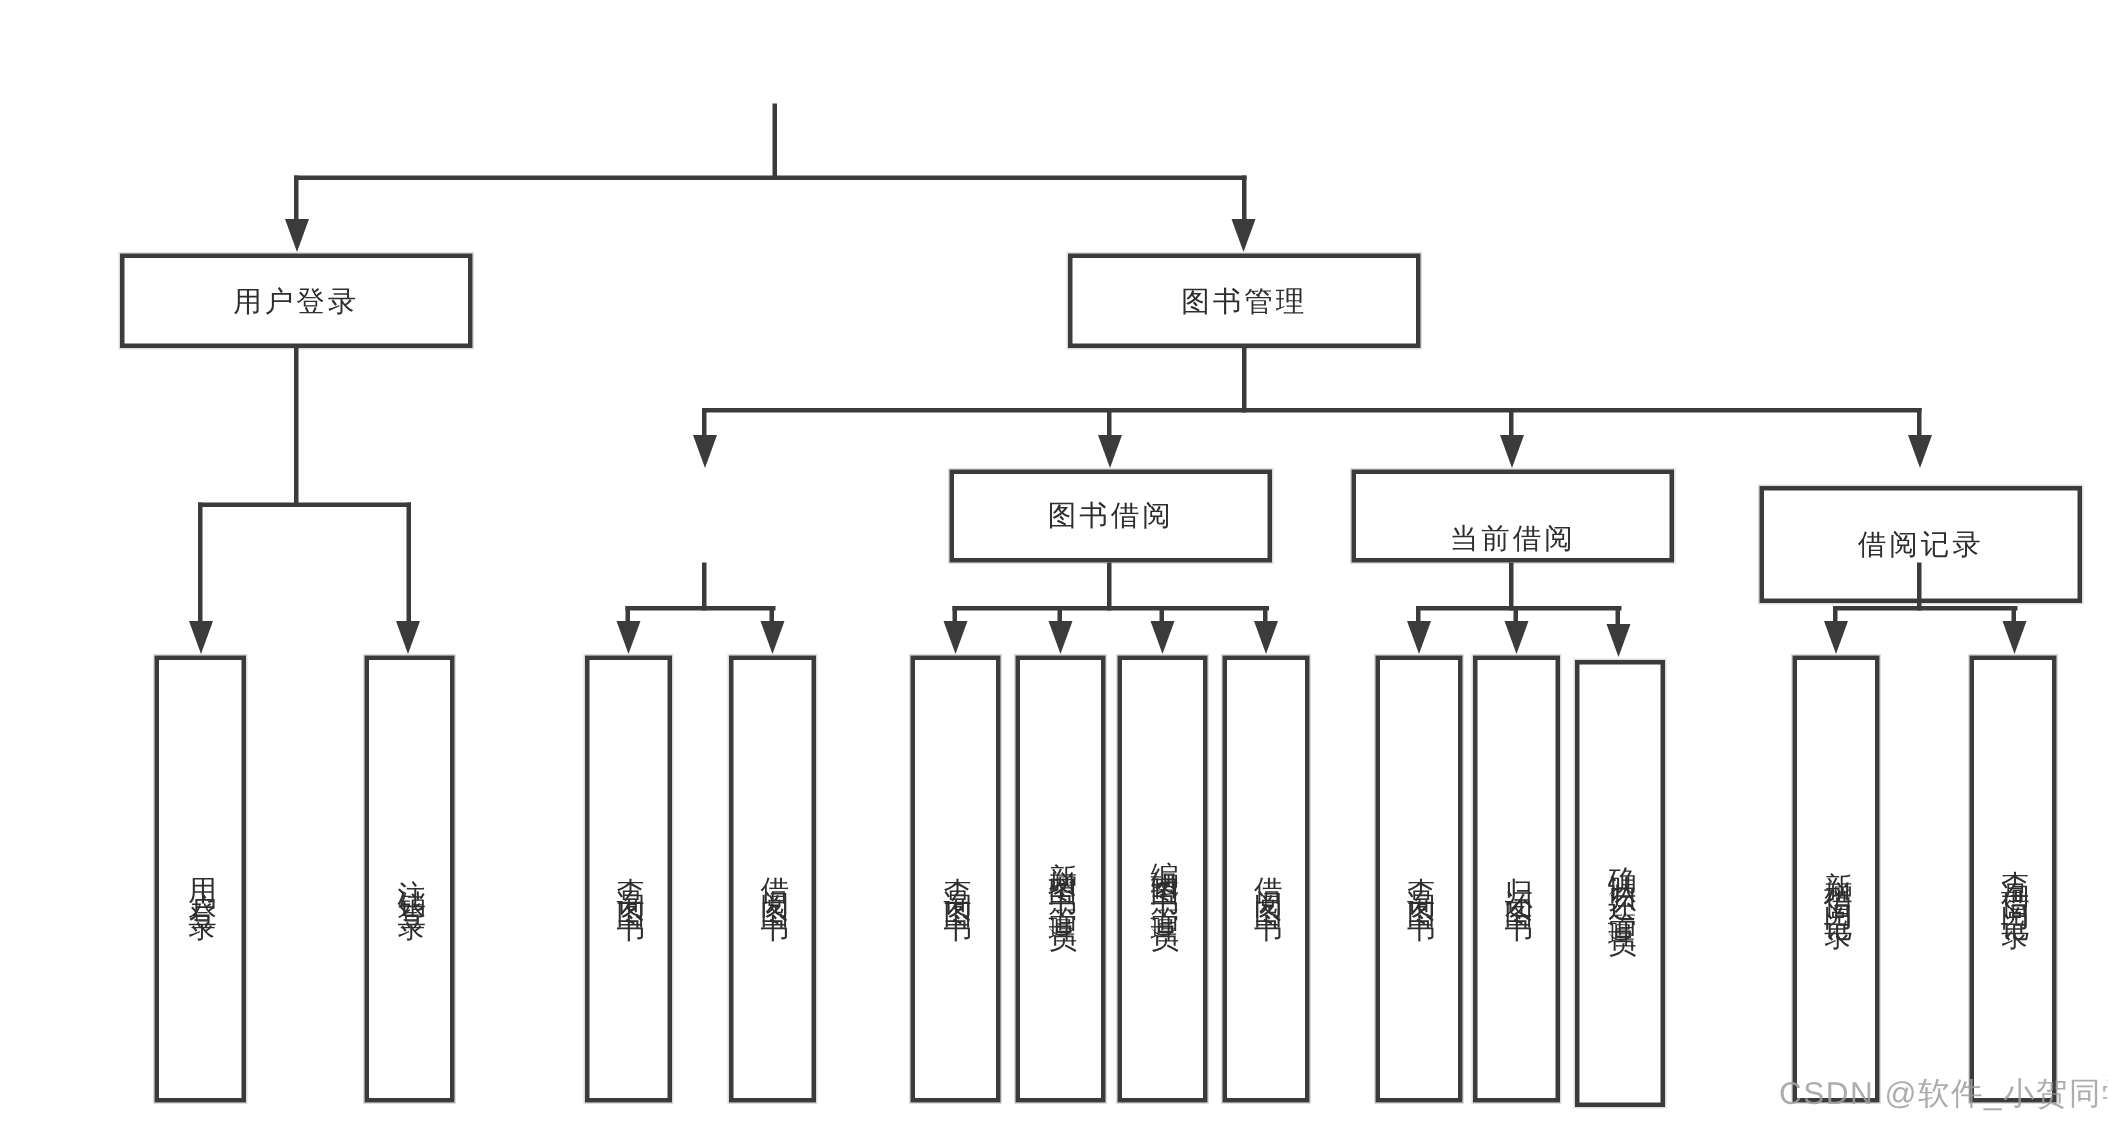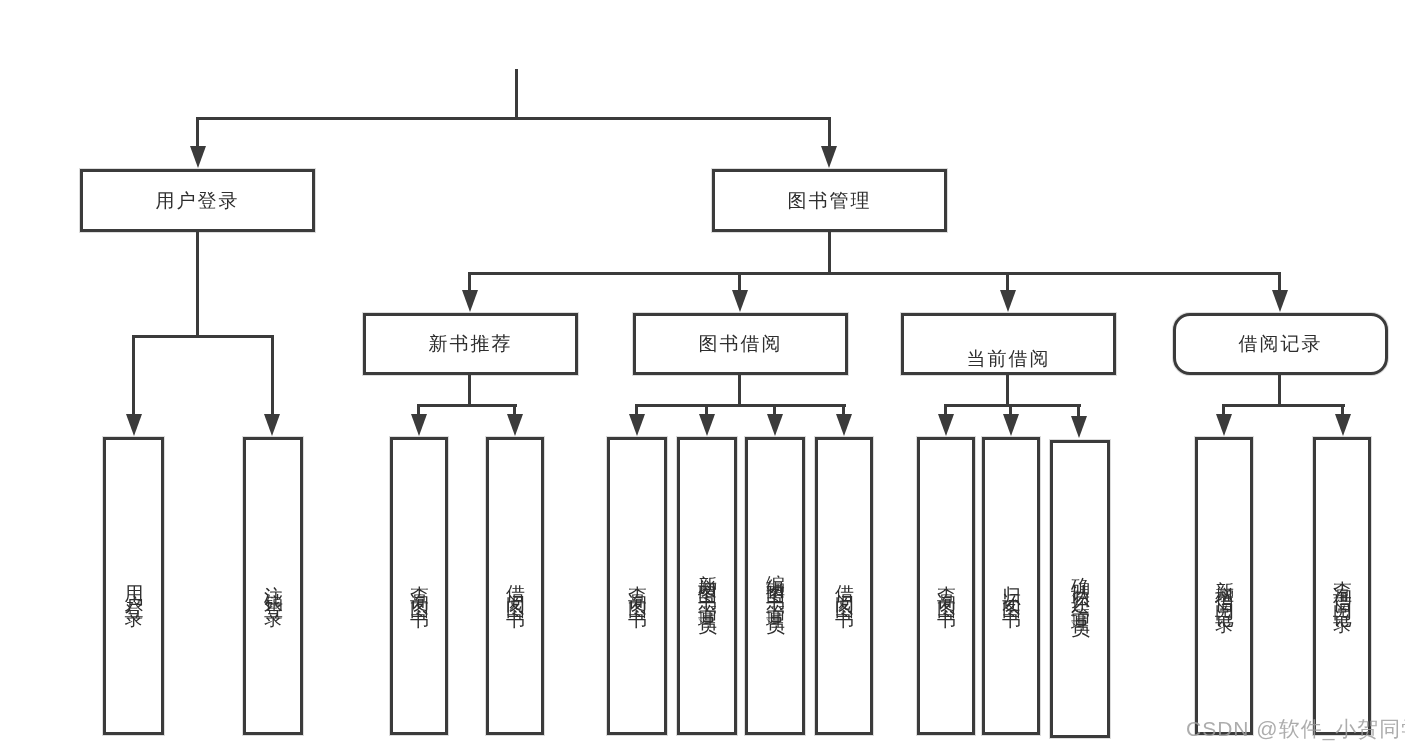--- a/index.html
+++ b/index.html
@@ -68,30 +68,27 @@
 <div class="stage">
 
 
   <div class="box" style="left:80px;top:169px;width:235px;height:63px;">
     <span class="hlabel">用户登录</span>
   </div>
   <div class="box" style="left:712px;top:169px;width:235px;height:63px;">
     <span class="hlabel">图书管理</span>
   </div>
 
-  <div class="box" style="left:363px;top:313px;width:215px;height:62px;">
-    <span class="hlabel">新书推荐</span>
-  </div>
   <div class="box" style="left:633px;top:313px;width:215px;height:62px;text-align:center;">
     <span class="hlabel">图书借阅</span>
   </div>
   <div class="box" style="left:901px;top:313px;width:215px;height:62px;align-items:flex-end;">
     <span class="hlabel">当前借阅</span>
   </div>
-  <div class="box" style="left:1173px;top:313px;width:215px;height:62px;border-radius:17px;">
+  <div class="box" style="left:1173px;top:324px;width:215px;height:78px;">
     <span class="hlabel">借阅记录</span>
   </div>
 
   <div class="box" style="left:103px;top:437px;width:61px;height:298px;">
     <span class="vlabel">用户登录</span>
   </div>
   <div class="box" style="left:243px;top:437px;width:60px;height:298px;">
     <span class="vlabel">注销登录</span>
   </div>
 

